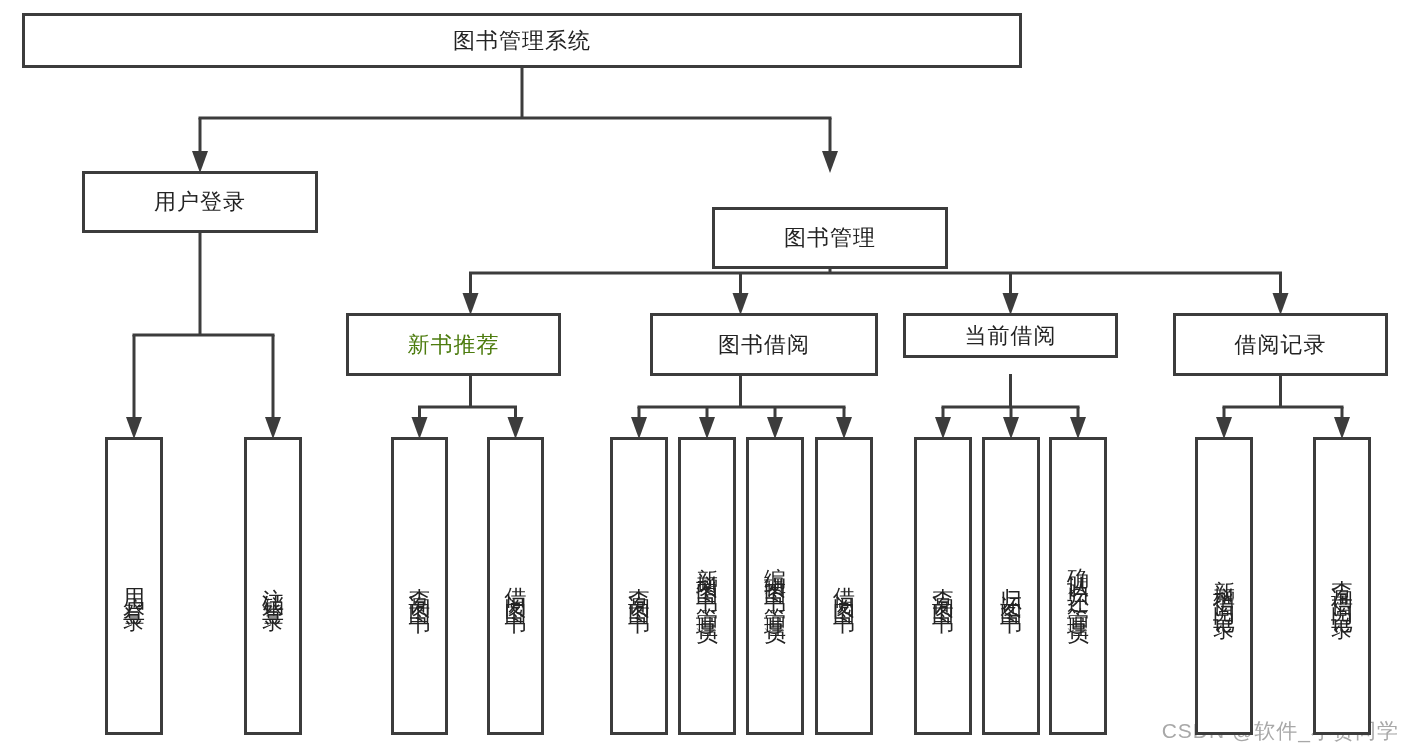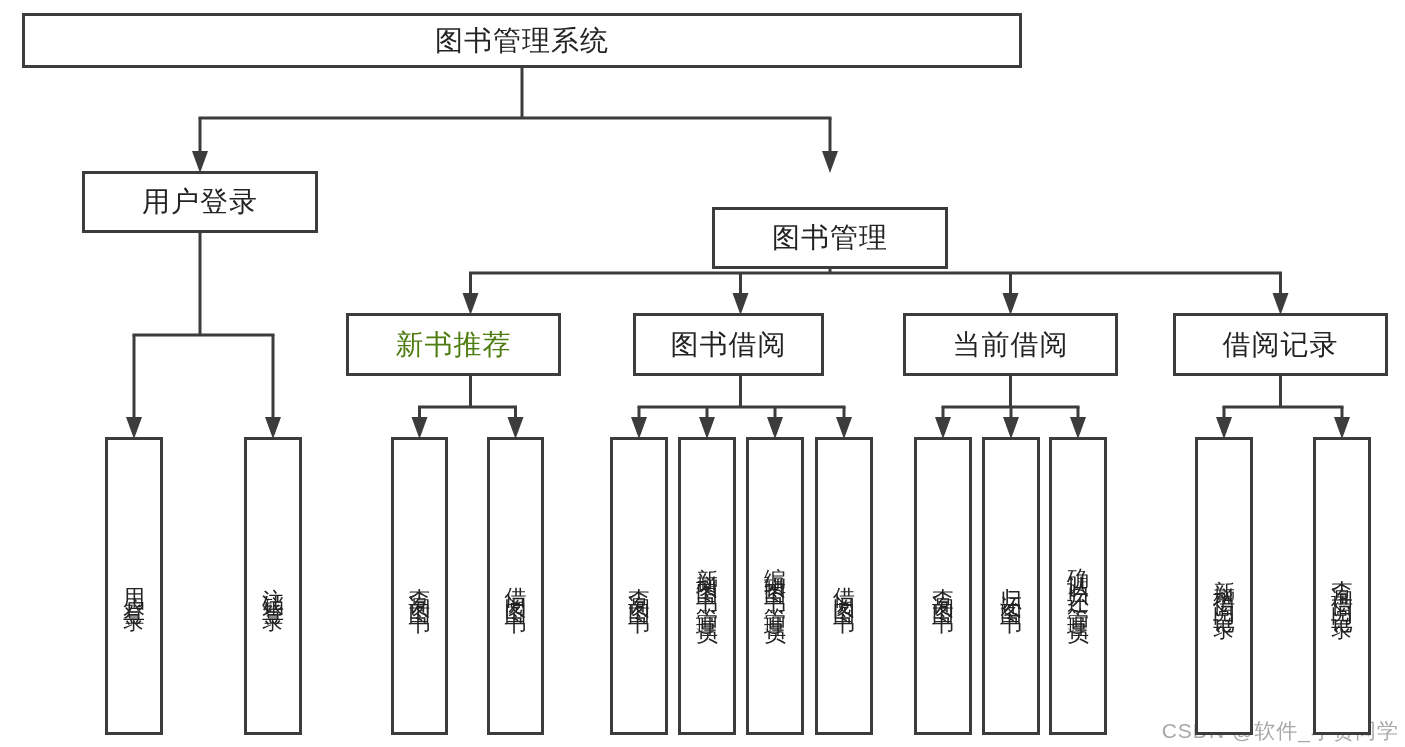--- a/index.html
+++ b/index.html
@@ -21,21 +21,21 @@
     position: absolute;
     box-sizing: border-box;
     background: #ffffff;
     border: 3px solid #3c3c3c;
     display: flex;
     align-items: center;
     justify-content: center;
     color: #232323;
   }
   .node.h .lbl {
-    font-size: 28px;
+    font-size: 22px;
     letter-spacing: 1px;
     white-space: nowrap;
   }
   .node.v .lbl {
     writing-mode: vertical-rl;
     text-orientation: mixed;
     font-size: 22px;
     letter-spacing: 8px;
     line-height: 1;
   }
@@ -115,24 +115,24 @@
     </div>
     <div class="node h" style="left: 82px; top: 171px; width: 236px; height: 62px; border-color: rgb(60, 60, 60); color: rgb(35, 35, 35);">
       <span class="lbl">用户登录</span>
     </div>
     <div class="node h" style="left: 712px; top: 171px; width: 236px; height: 62px; border-color: rgb(60, 60, 60); color: rgb(35, 35, 35); margin-top: 36px;">
       <span class="lbl">图书管理</span>
     </div>
     <div class="node h" style="left: 346px; top: 313px; width: 215px; height: 63px; border-color: rgb(60, 60, 60); color: #4d7c0f;">
       <span class="lbl">新书推荐</span>
     </div>
-    <div class="node h" style="left: 633px; top: 313px; width: 191px; height: 63px; border-color: rgb(60, 60, 60); color: rgb(35, 35, 35);">
+    <div class="node h" style="left: 650px; top: 313px; width: 228px; height: 63px; border-color: rgb(60, 60, 60); color: rgb(35, 35, 35);">
       <span class="lbl">图书借阅</span>
     </div>
-    <div class="node h" style="left: 903px; top: 313px; width: 215px; height: 63px; border-color: rgb(60, 60, 60); color: rgb(35, 35, 35);">
+    <div class="node h" style="left: 903px; top: 313px; width: 215px; height: 45px; border-color: rgb(60, 60, 60); color: rgb(35, 35, 35);">
       <span class="lbl">当前借阅</span>
     </div>
     <div class="node h" style="left: 1173px; top: 313px; width: 215px; height: 63px; border-color: rgb(60, 60, 60); color: rgb(35, 35, 35);">
       <span class="lbl">借阅记录</span>
     </div>
     <div class="node v" style="left: 105px; top: 437px; width: 58px; height: 298px; border-color: rgb(60, 60, 60); color: rgb(35, 35, 35);">
       <span class="lbl">用户登录</span>
     </div>
     <div class="node v" style="left: 244px; top: 437px; width: 58px; height: 298px; border-color: rgb(60, 60, 60); color: rgb(35, 35, 35);">
       <span class="lbl">注销登录</span>

